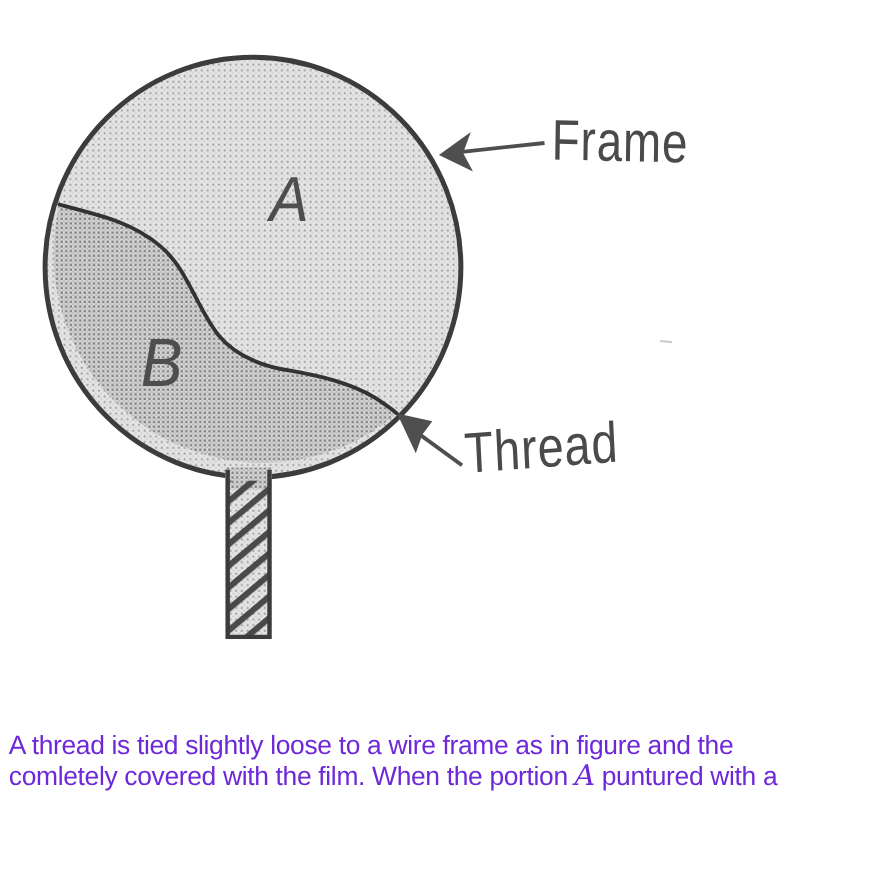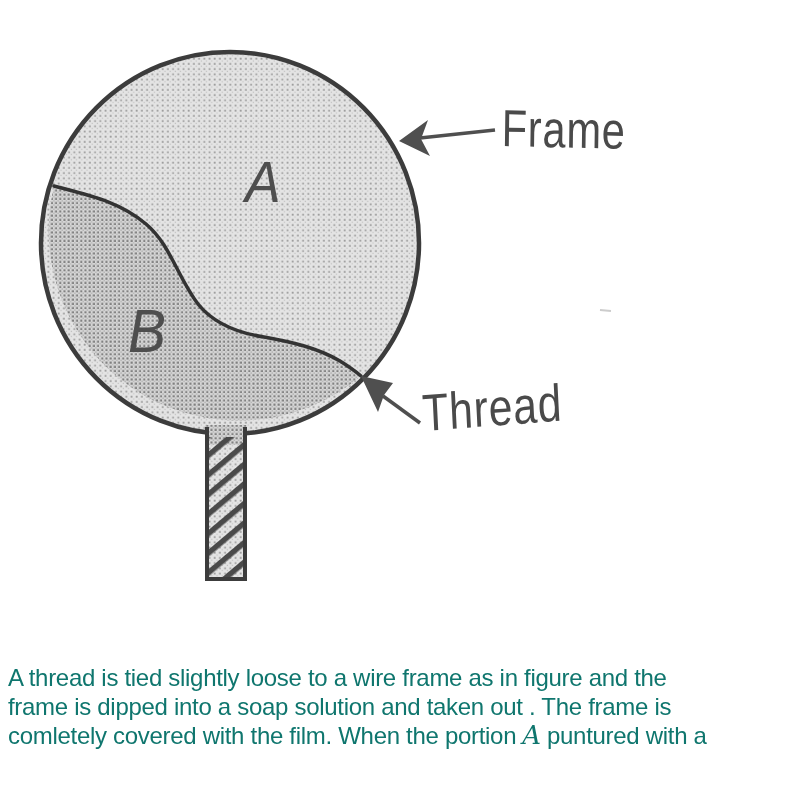--- a/index.html
+++ b/index.html
@@ -33,21 +33,21 @@
     line-height:1;
     transform-origin:left top;
     white-space:nowrap;
   }
   .region-a{left:245px;top:153px;font-size:58px;transform:scaleX(0.92);}
   .region-b{left:128px;top:300px;font-size:62px;transform:scaleX(0.92);}
 
   
   .question{
     position:absolute;left:8px;top:663px;width:792px;
-    color:#0f766e;
+    color:#6d28d9;
     font-size:24px;
     letter-spacing:-0.3px;
     line-height:29px;
     white-space:nowrap;
   }
   .question .math-a{
     font-family:"DejaVu Serif",serif;
     font-style:italic;
     font-size:26px;
     letter-spacing:0;
@@ -120,17 +120,16 @@
   </svg>
 
   <div class="region-letter region-a">A</div>
   <div class="region-letter region-b">B</div>
 
   <div class="callout frame-label">Frame</div>
   <div class="callout thread-label">Thread</div>
 
   <div class="question">
     <div>A thread is tied slightly loose to a wire frame as in figure and the</div>
-    <div>frame is dipped into a soap solution and taken out . The frame is</div>
     <div><span>comletely covered with the film. When the portion</span><span class="math-a">A</span><span>puntured with a</span></div>
   </div>
 
 </div>
 
 </body></html>

